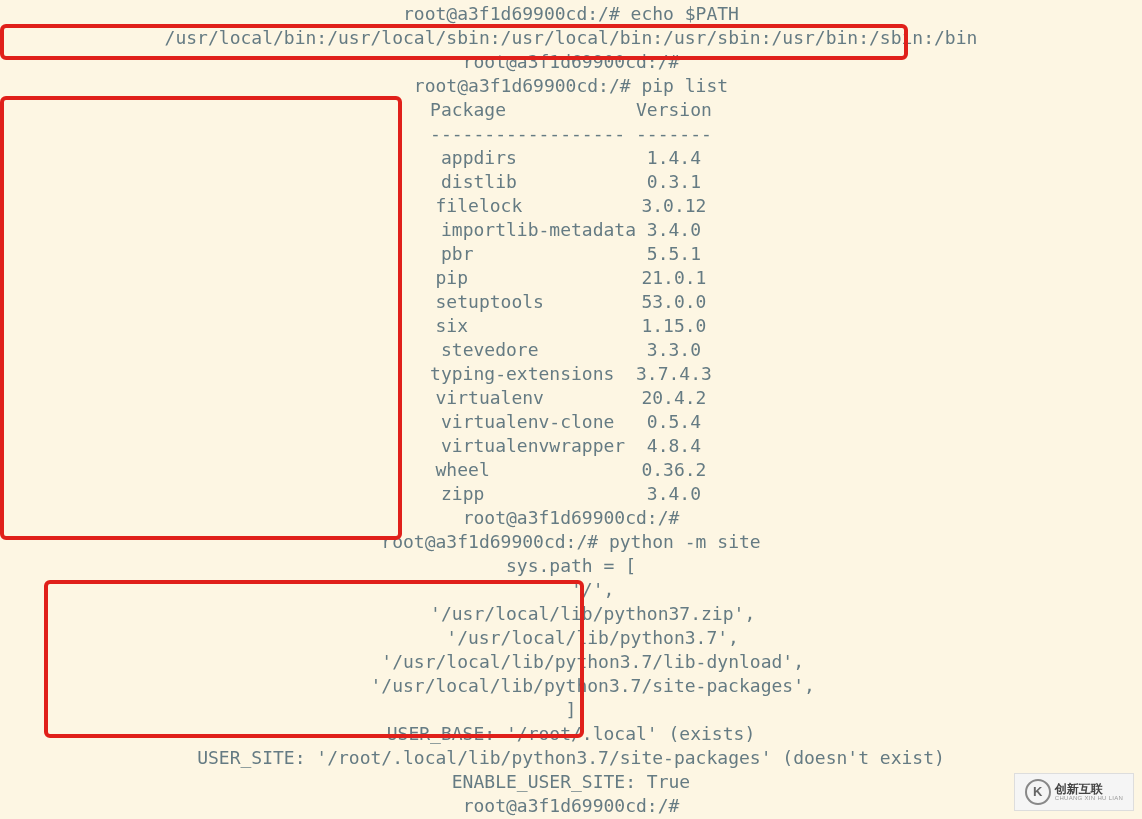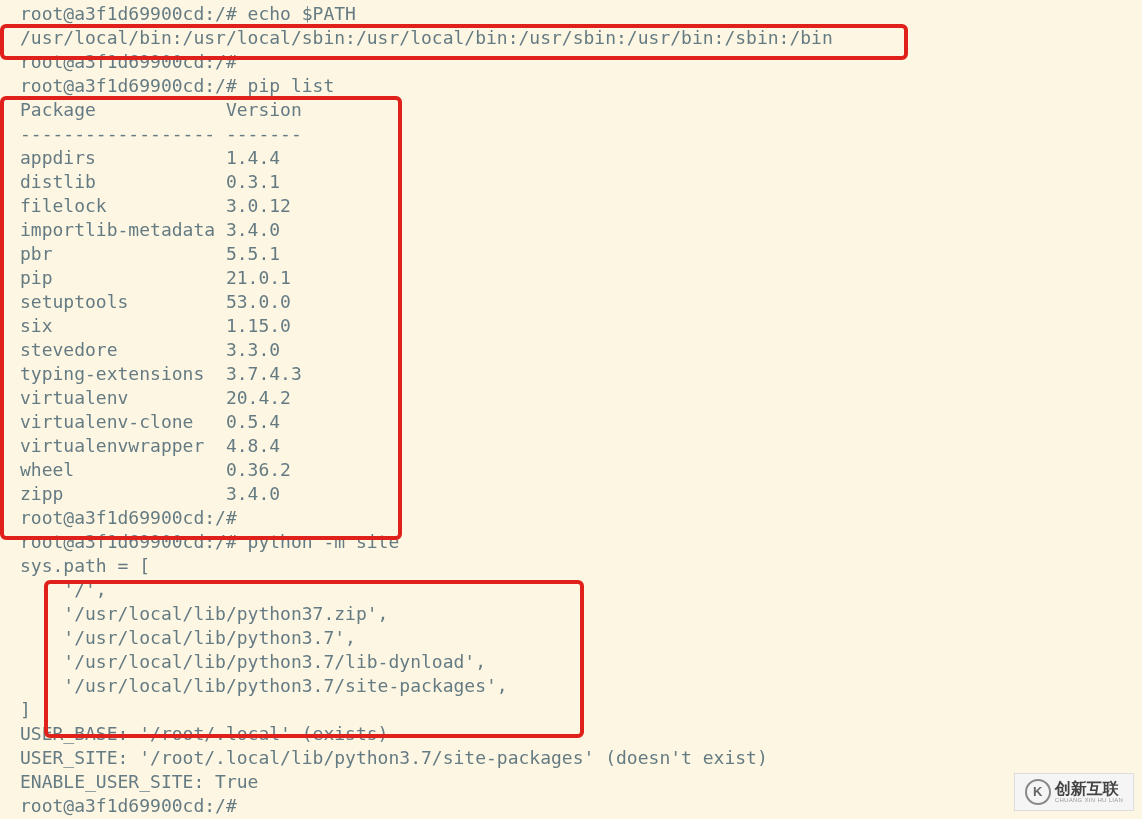--- a/index.html
+++ b/index.html
@@ -11,20 +11,21 @@
     font-family: "Consolas", "Menlo", "Monaco", monospace;
     font-size: 18px;
     line-height: 24px;
     color: #657b83;
     overflow: hidden;
     position: relative;
   }
   .terminal {
     white-space: pre;
     padding: 2px 20px;
+    text-align: center;
   }
   .highlight-box-1 {
     position: absolute;
     border: 4px solid #e0201a;
     border-radius: 6px;
     pointer-events: none;
   }
   .highlight-box-2 {
     position: absolute;
     border: 4px solid #e0201a;
@@ -57,21 +58,21 @@
     width: 22px;
     height: 22px;
     border: 2px solid #888;
     border-radius: 50%;
     display:flex;align-items:center;justify-content:center;
     font-weight:bold;font-size:13px;color:#666;
   }
   .watermark .wm-text{
     display:flex;flex-direction:column;line-height:1;
   }
-  .watermark .wm-text .big{font-size:16px;font-weight:bold;color:#444;}
+  .watermark .wm-text .big{font-size:12px;font-weight:bold;color:#444;}
   .watermark .wm-text .small{font-size:6px;color:#999;letter-spacing:0.3px;}
 </style>
 </head>
 <body>
 
 <div class="terminal" id="terminal">root@a3f1d69900cd:/# echo $PATH
 /usr/local/bin:/usr/local/sbin:/usr/local/bin:/usr/sbin:/usr/bin:/sbin:/bin
 root@a3f1d69900cd:/#
 root@a3f1d69900cd:/# pip list
 Package            Version

